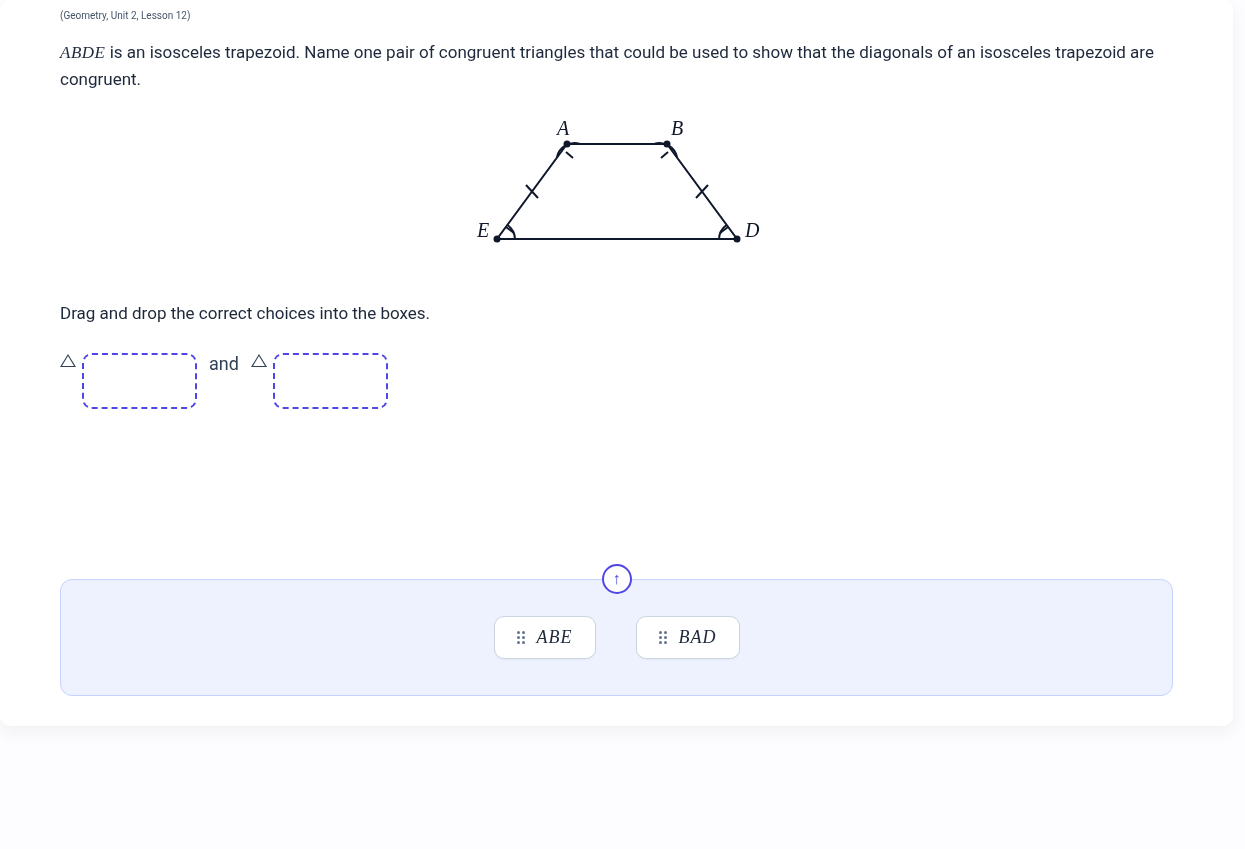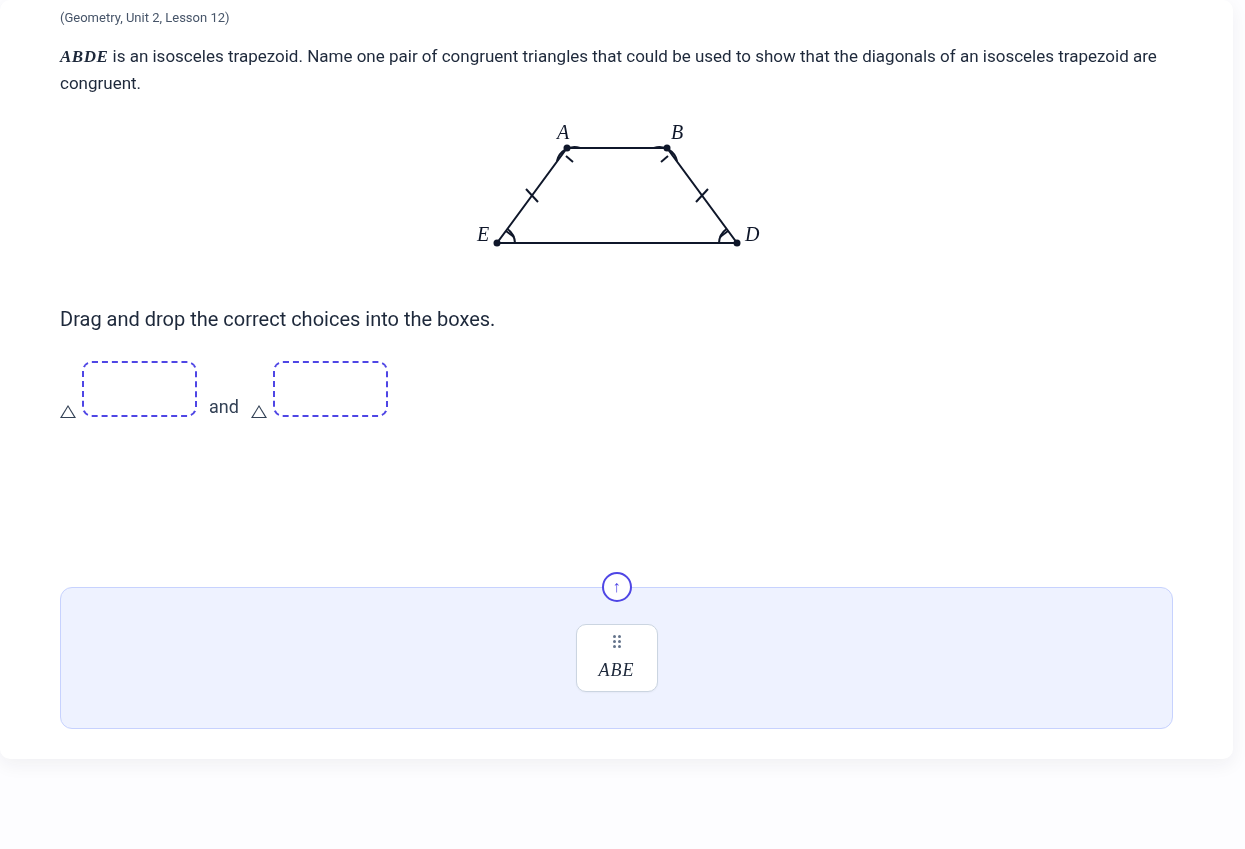--- a/index.html
+++ b/index.html
@@ -16,34 +16,34 @@
   .card {
     background: #fff;
     border-radius: 10px;
     margin: 0 12px 0 0;
     padding: 0 0 30px 0;
     box-shadow: 0 6px 18px rgba(30,41,59,0.06);
   }
   .content { padding: 10px 60px 0 60px; }
   .meta {
     color: #475569;
-    font-size: 13px;
+    font-size: 10px;
     margin: 0 0 18px 0;
   }
   .prompt {
     color: #1e293b;
     font-size: 17px;
     line-height: 1.55;
     margin: 0 0 26px 0;
   }
-  .math-it { font-style: italic; font-family: "Times New Roman", Times, serif; letter-spacing: 0.5px; font-weight: bold; }
+  .math-it { font-style: italic; font-family: "Times New Roman", Times, serif; letter-spacing: 0.5px; }
   .figure { text-align: center; margin: 0 auto 30px auto; }
   .figure svg { display: inline-block; }
-  .instr { color: #1e293b; font-size: 20px; margin: 8px 0 30px 0; }
-  .answer-line { display: flex; align-items: flex-end; gap: 6px; font-size: 18px; color:#334155; margin-bottom: 170px; }
+  .instr { color: #1e293b; font-size: 17px; margin: 8px 0 30px 0; }
+  .answer-line { display: flex; align-items: flex-start; gap: 6px; font-size: 18px; color:#334155; margin-bottom: 170px; }
   .tri {
     display: inline-block; width: 0; height: 0;
     border-left: 8px solid transparent; border-right: 8px solid transparent;
     border-bottom: 13px solid transparent;
     position: relative;
   }
   .tri::after {
     content: "";
     position: absolute; left:-8px; top:1px;
     width:0; height:0;
@@ -79,21 +79,20 @@
     border: 1px solid #c7d2fe;
     border-radius: 12px;
     padding: 36px 20px;
     display:flex; justify-content:center; gap: 40px;
   }
   .chip {
     background:#fff; border:1px solid #cbd5e1; border-radius:10px;
     padding: 10px 22px; display:flex; align-items:center; gap:12px;
     font-size: 18px; cursor: grab;
     box-shadow: 0 1px 2px rgba(0,0,0,0.04);
-    flex-direction: column;
   }
   .grip {
     display:inline-grid; grid-template-columns: repeat(2, 3px); grid-auto-rows:3px; gap:2px;
   }
   .grip i { width:3px; height:3px; background:#64748b; border-radius:50%; display:block; }
   .chip-label { font-family: "Times New Roman", Times, serif; font-style: italic; letter-spacing: 1px; }
 </style>
 </head>
 <body>
 
@@ -162,15 +161,26 @@
         <span class="grip">
             <i></i>
             <i></i>
             <i></i>
             <i></i>
             <i></i>
             <i></i>
           </span>
         <span class="chip-label">ABE</span>
       </div>
+      <div class="chip">
+        <span class="grip">
+            <i></i>
+            <i></i>
+            <i></i>
+            <i></i>
+            <i></i>
+            <i></i>
+          </span>
+        <span class="chip-label">BAD</span>
+      </div>
     </div>
   </div>
 </div>
 
 </body></html>

